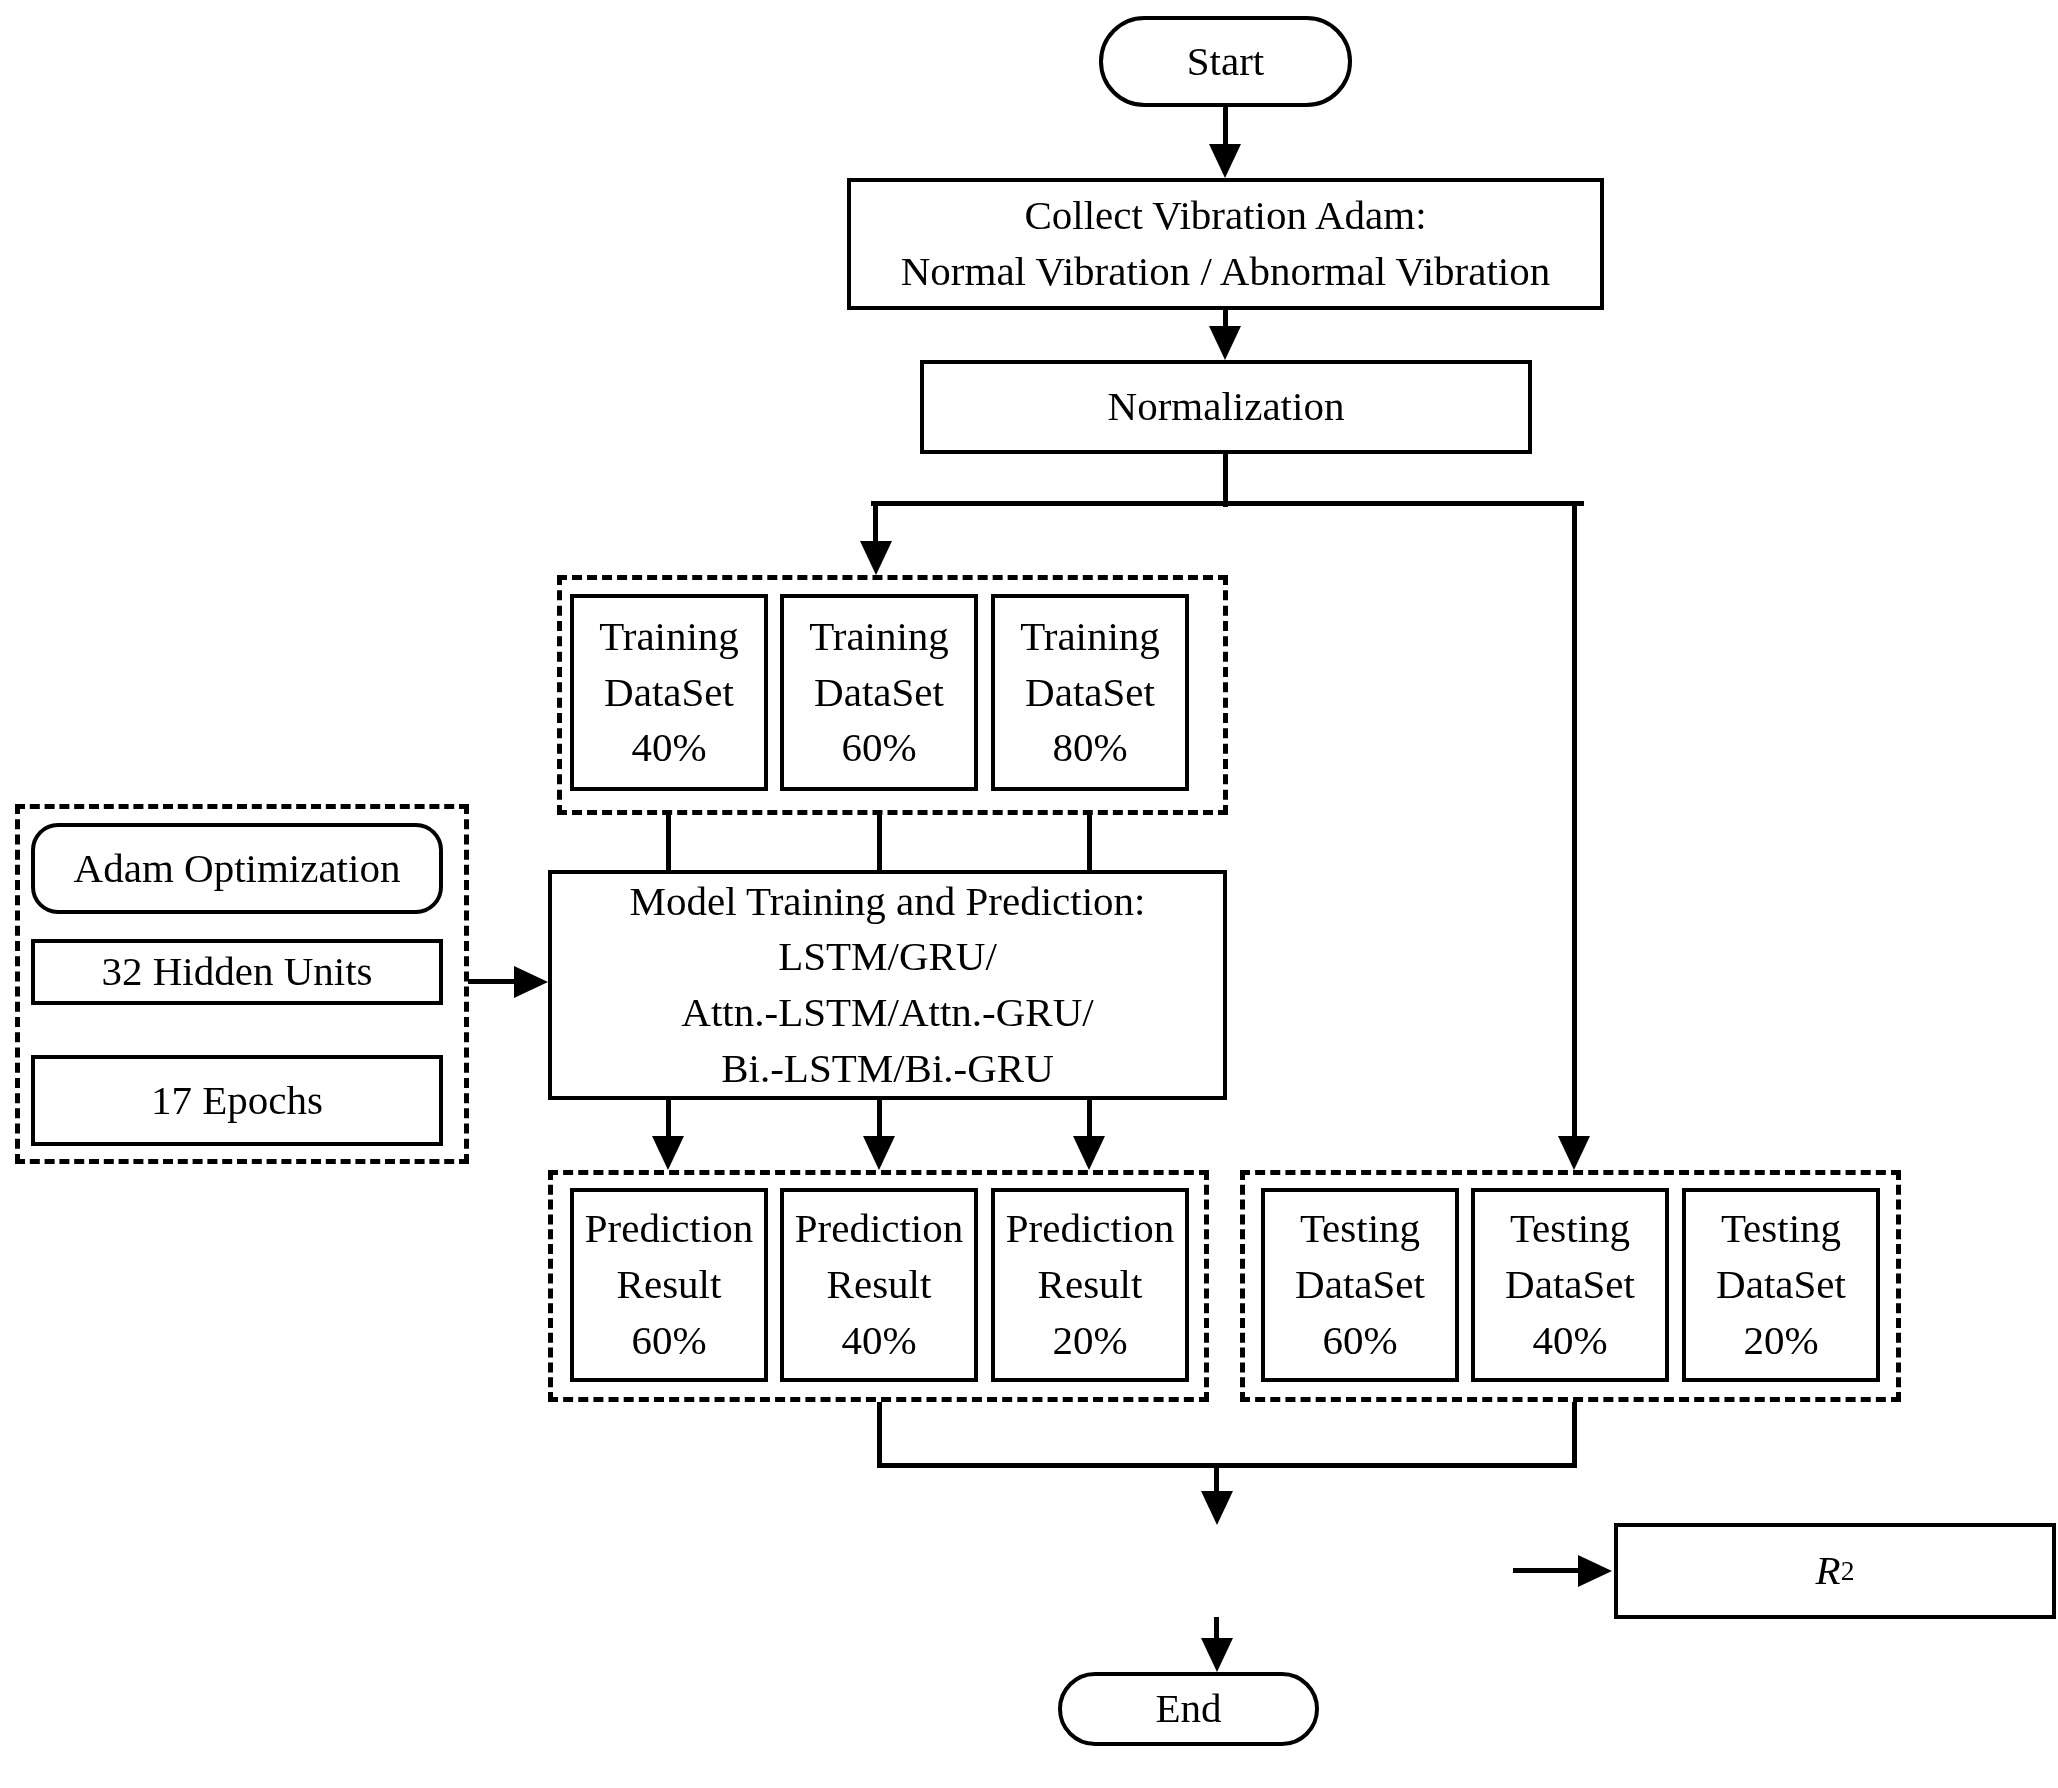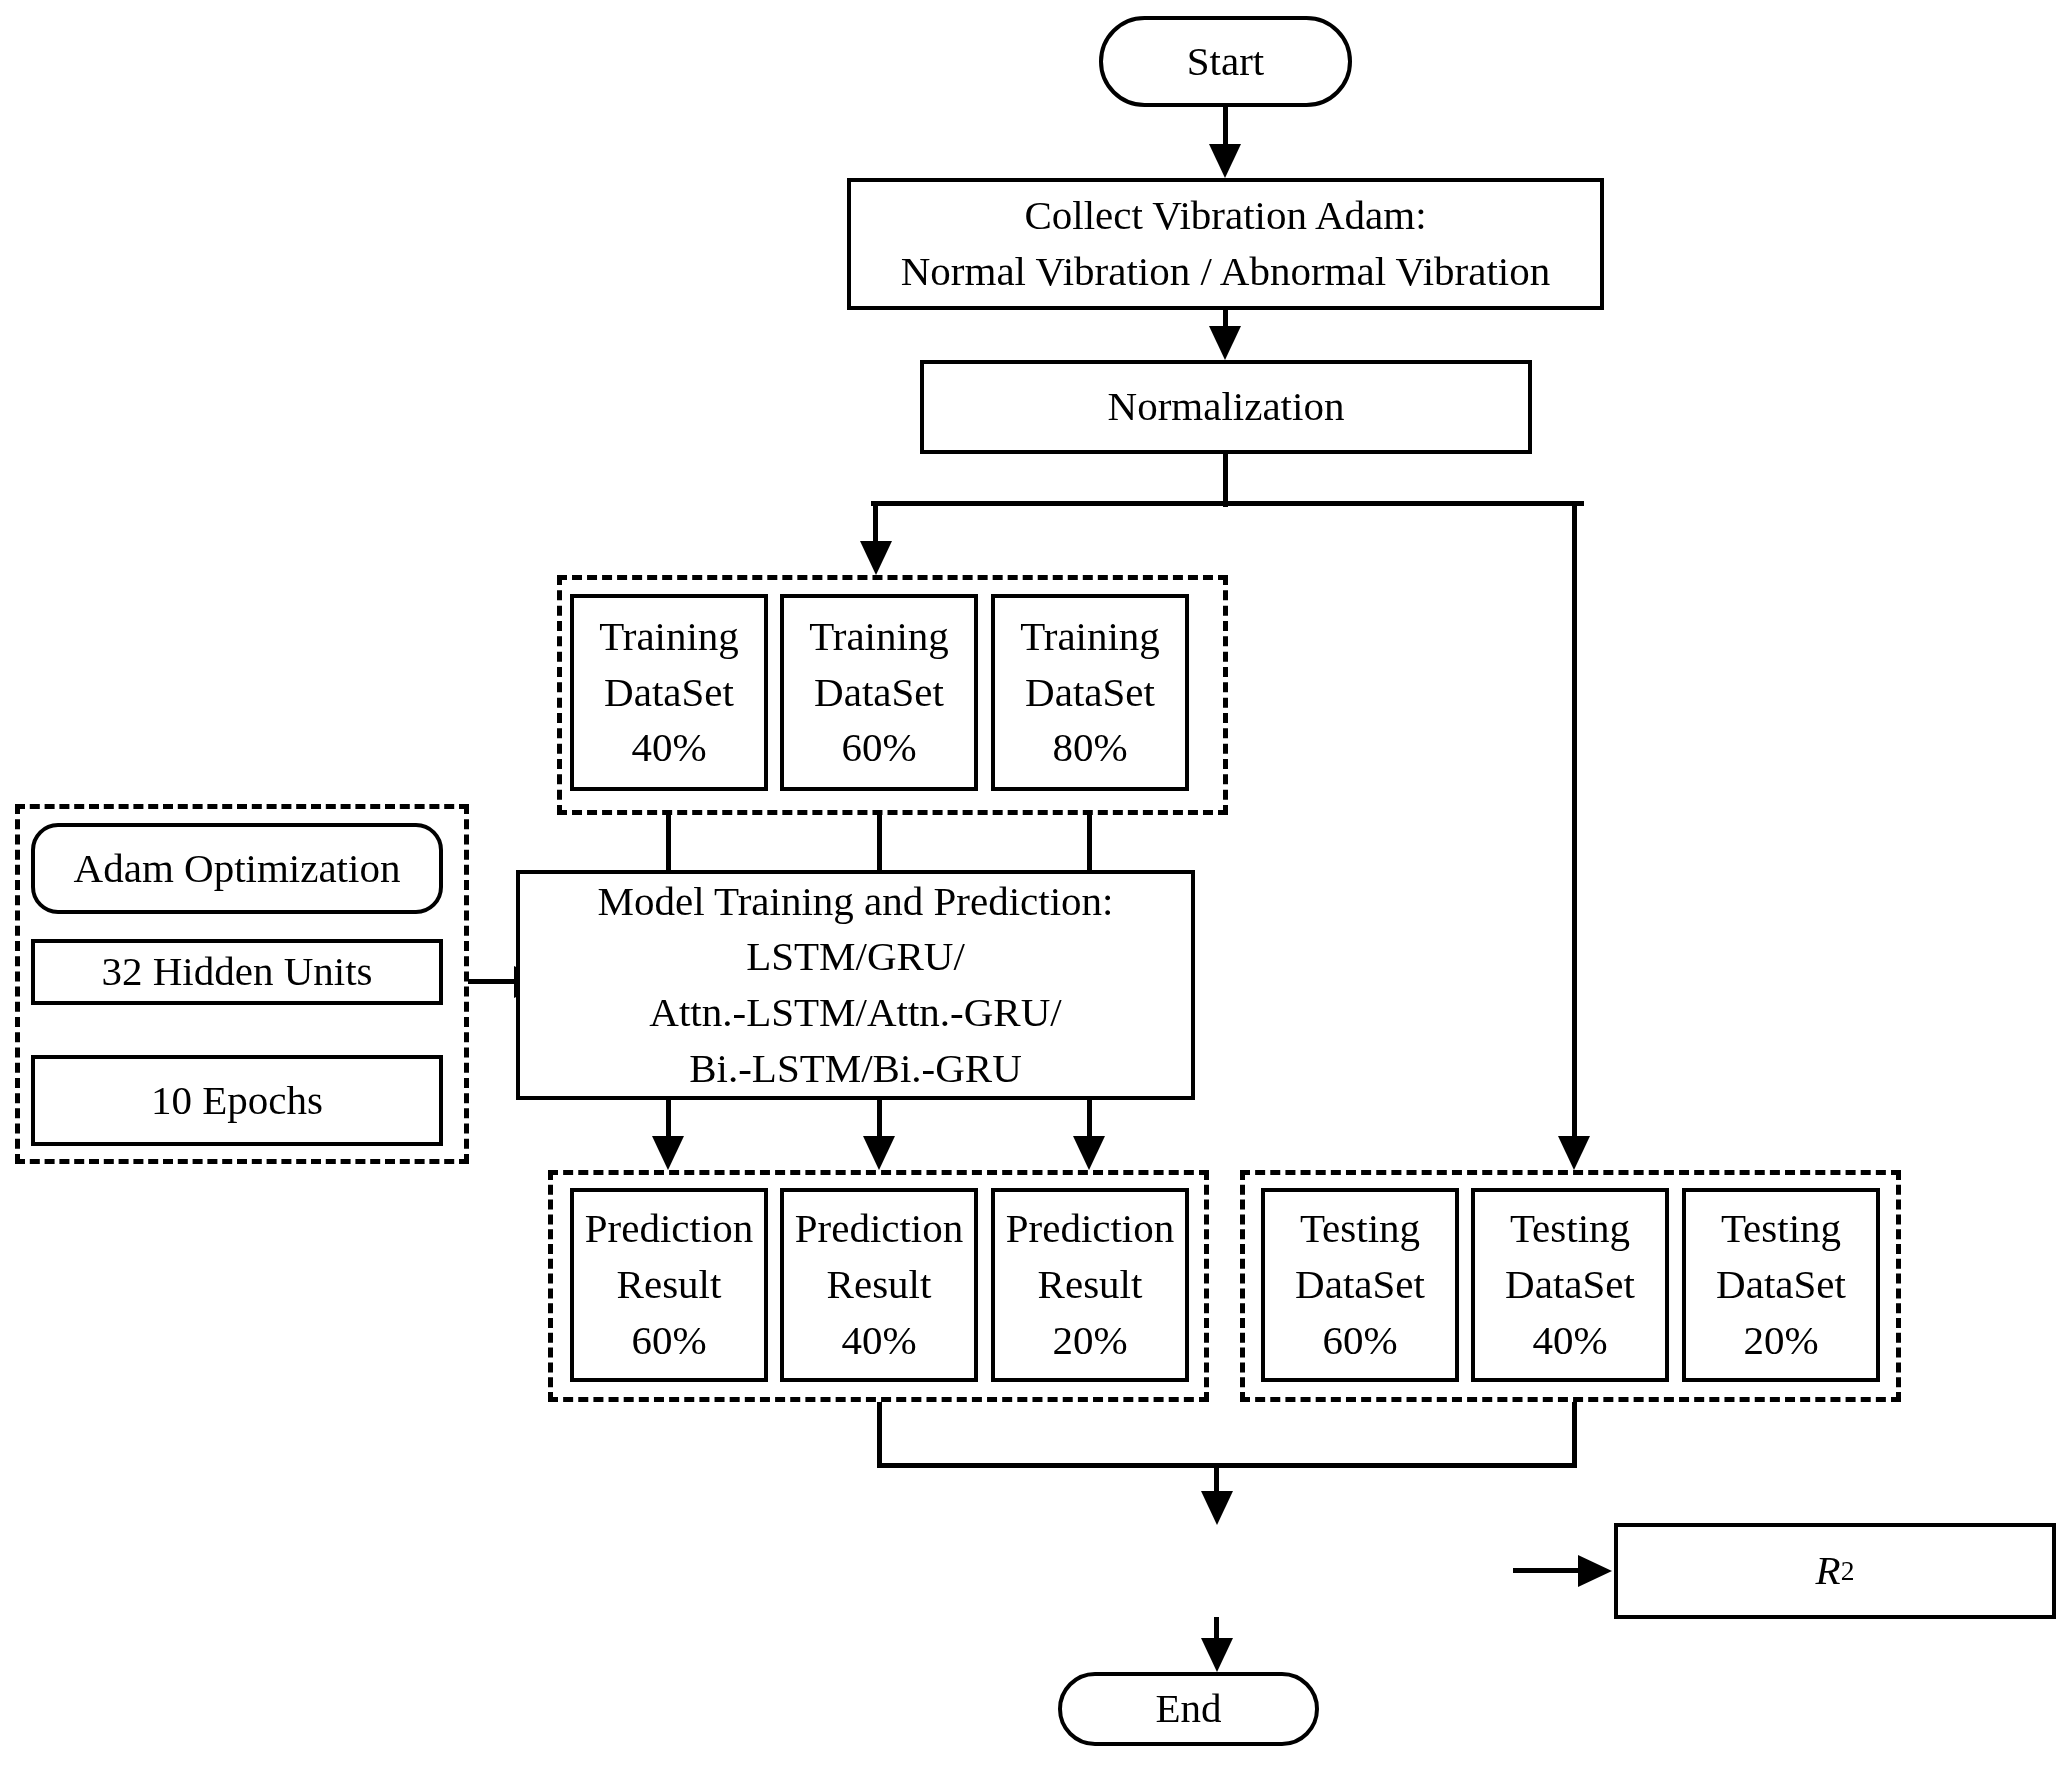--- a/index.html
+++ b/index.html
@@ -84,26 +84,26 @@
 DataSet
 80%</div>
 
   <div class="vline" style="left:666px; top:815px; width:4.9px; height:55px;"></div>
   <div class="vline" style="left:877px; top:815px; width:4.9px; height:55px;"></div>
   <div class="vline" style="left:1087px; top:815px; width:4.9px; height:55px;"></div>
 
   <div class="group" style="left:14.6px; top:804px; width:454px; height:360px;"></div>
   <div class="node" style="left:31px; top:823px; width:412px; height:91px;border-radius:27px;">Adam Optimization</div>
   <div class="node" style="left:31px; top:939px; width:412px; height:66px;">32 Hidden Units</div>
-  <div class="node" style="left:31px; top:1055px; width:412px; height:91px;">10 Epochs</div>
+  <div class="node" style="left:31px; top:1055px; width:412px; height:91px;">17 Epochs</div>
 
   <div class="hline" style="left:468px; top:979px; width:47px; height:4.9px;"></div>
   <div class="ah-right" style="left:514px; top:966px;"></div>
 
-  <div class="node" style="left:516px; top:870px; width:679px; height:230px;text-align:center;">Model Training and Prediction:
+  <div class="node" style="left:548px; top:870px; width:679px; height:230px;text-align:center;">Model Training and Prediction:
 LSTM/GRU/
 Attn.-LSTM/Attn.-GRU/
 Bi.-LSTM/Bi.-GRU</div>
 
   <div class="vline" style="left:666px; top:1100px; width:4.9px; height:36px;"></div>
   <div class="ah-down" style="left:652px; top:1136px;"></div>
   <div class="vline" style="left:877px; top:1100px; width:4.9px; height:36px;"></div>
   <div class="ah-down" style="left:863px; top:1136px;"></div>
   <div class="vline" style="left:1087px; top:1100px; width:4.9px; height:36px;"></div>
   <div class="ah-down" style="left:1073px; top:1136px;"></div>

